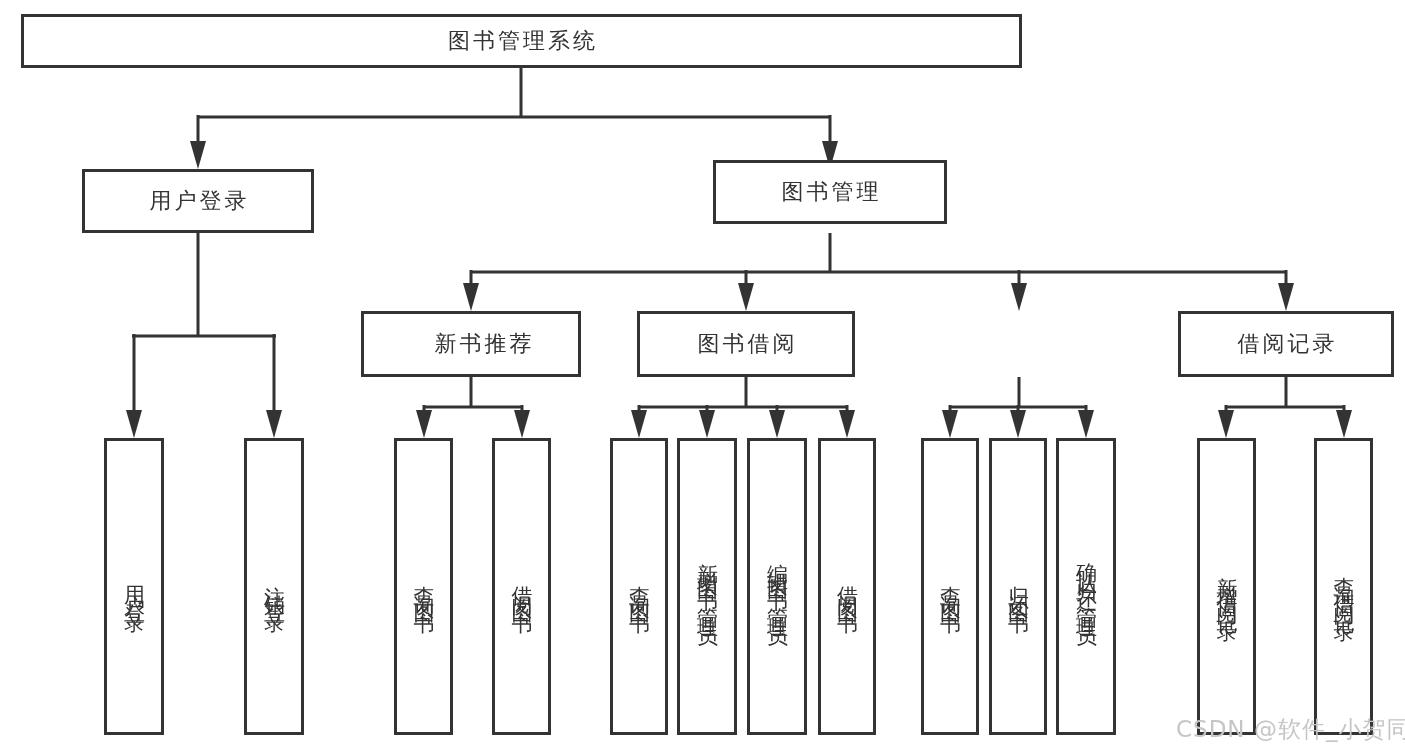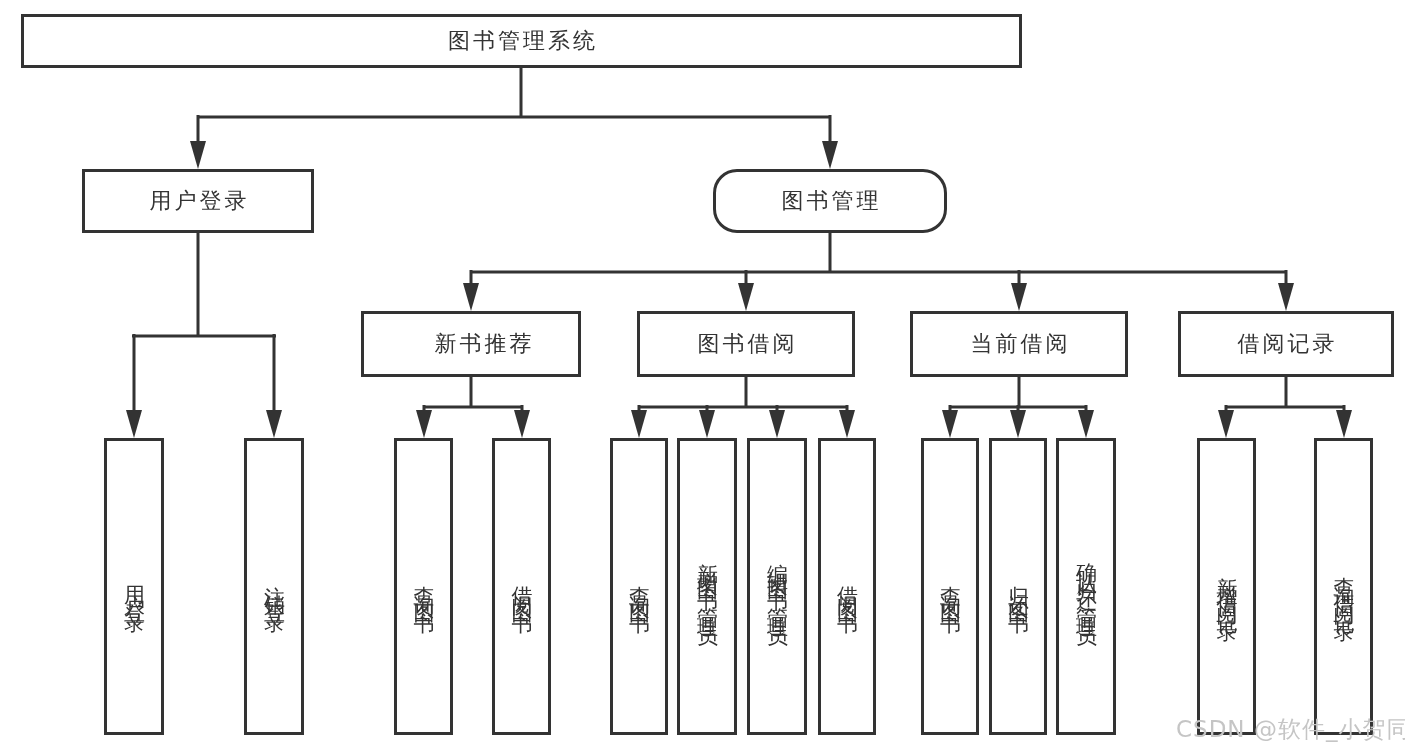--- a/index.html
+++ b/index.html
@@ -37,21 +37,21 @@
     writing-mode:vertical-rl;
     text-orientation:mixed;
     font-size:21px;
     letter-spacing:9px;
     line-height:1;
     white-space:nowrap;
   }
   
   .n-root        {left:21px;  top:14px;  width:1001px; height:54px;}
   .n-user-login  {left:82px;  top:169px; width:232px;  height:64px;}
-  .n-book-mgmt   {left:713px; top:169px; width:234px;  height:64px;border-radius:24px;}
+  .n-book-mgmt   {left:713px; top:160px; width:234px;  height:64px;}
   .n-new-books   {left:361px; top:311px; width:220px;  height:66px;padding-left:24px;}
   .n-borrowing   {left:637px; top:311px; width:218px;  height:66px;}
   .n-current     {left:910px; top:311px; width:218px;  height:66px;}
   .n-records     {left:1178px;top:311px; width:216px;  height:66px;}
   .leaf{top:438px;height:297px;}
   .l-login       {left:104px; width:60px;}
   .l-logout      {left:244px; width:60px;}
   .l-nb-query    {left:394px; width:59px;}
   .l-nb-borrow   {left:492px; width:59px;}
   .l-bb-query    {left:610px; width:58px;}
@@ -127,23 +127,20 @@
   <div class="box h n-book-mgmt">
     <span>图书管理</span>
   </div>
 
   <div class="box h n-new-books">
     <span>新书推荐</span>
   </div>
   <div class="box h n-borrowing">
     <span>图书借阅</span>
   </div>
-  <div class="box h n-current">
-    <span>当前借阅</span>
-  </div>
   <div class="box h n-records">
     <span>借阅记录</span>
   </div>
 
   <div class="box v leaf l-login">
     <span>用户登录</span>
   </div>
   <div class="box v leaf l-logout">
     <span>注销登录</span>
   </div>

